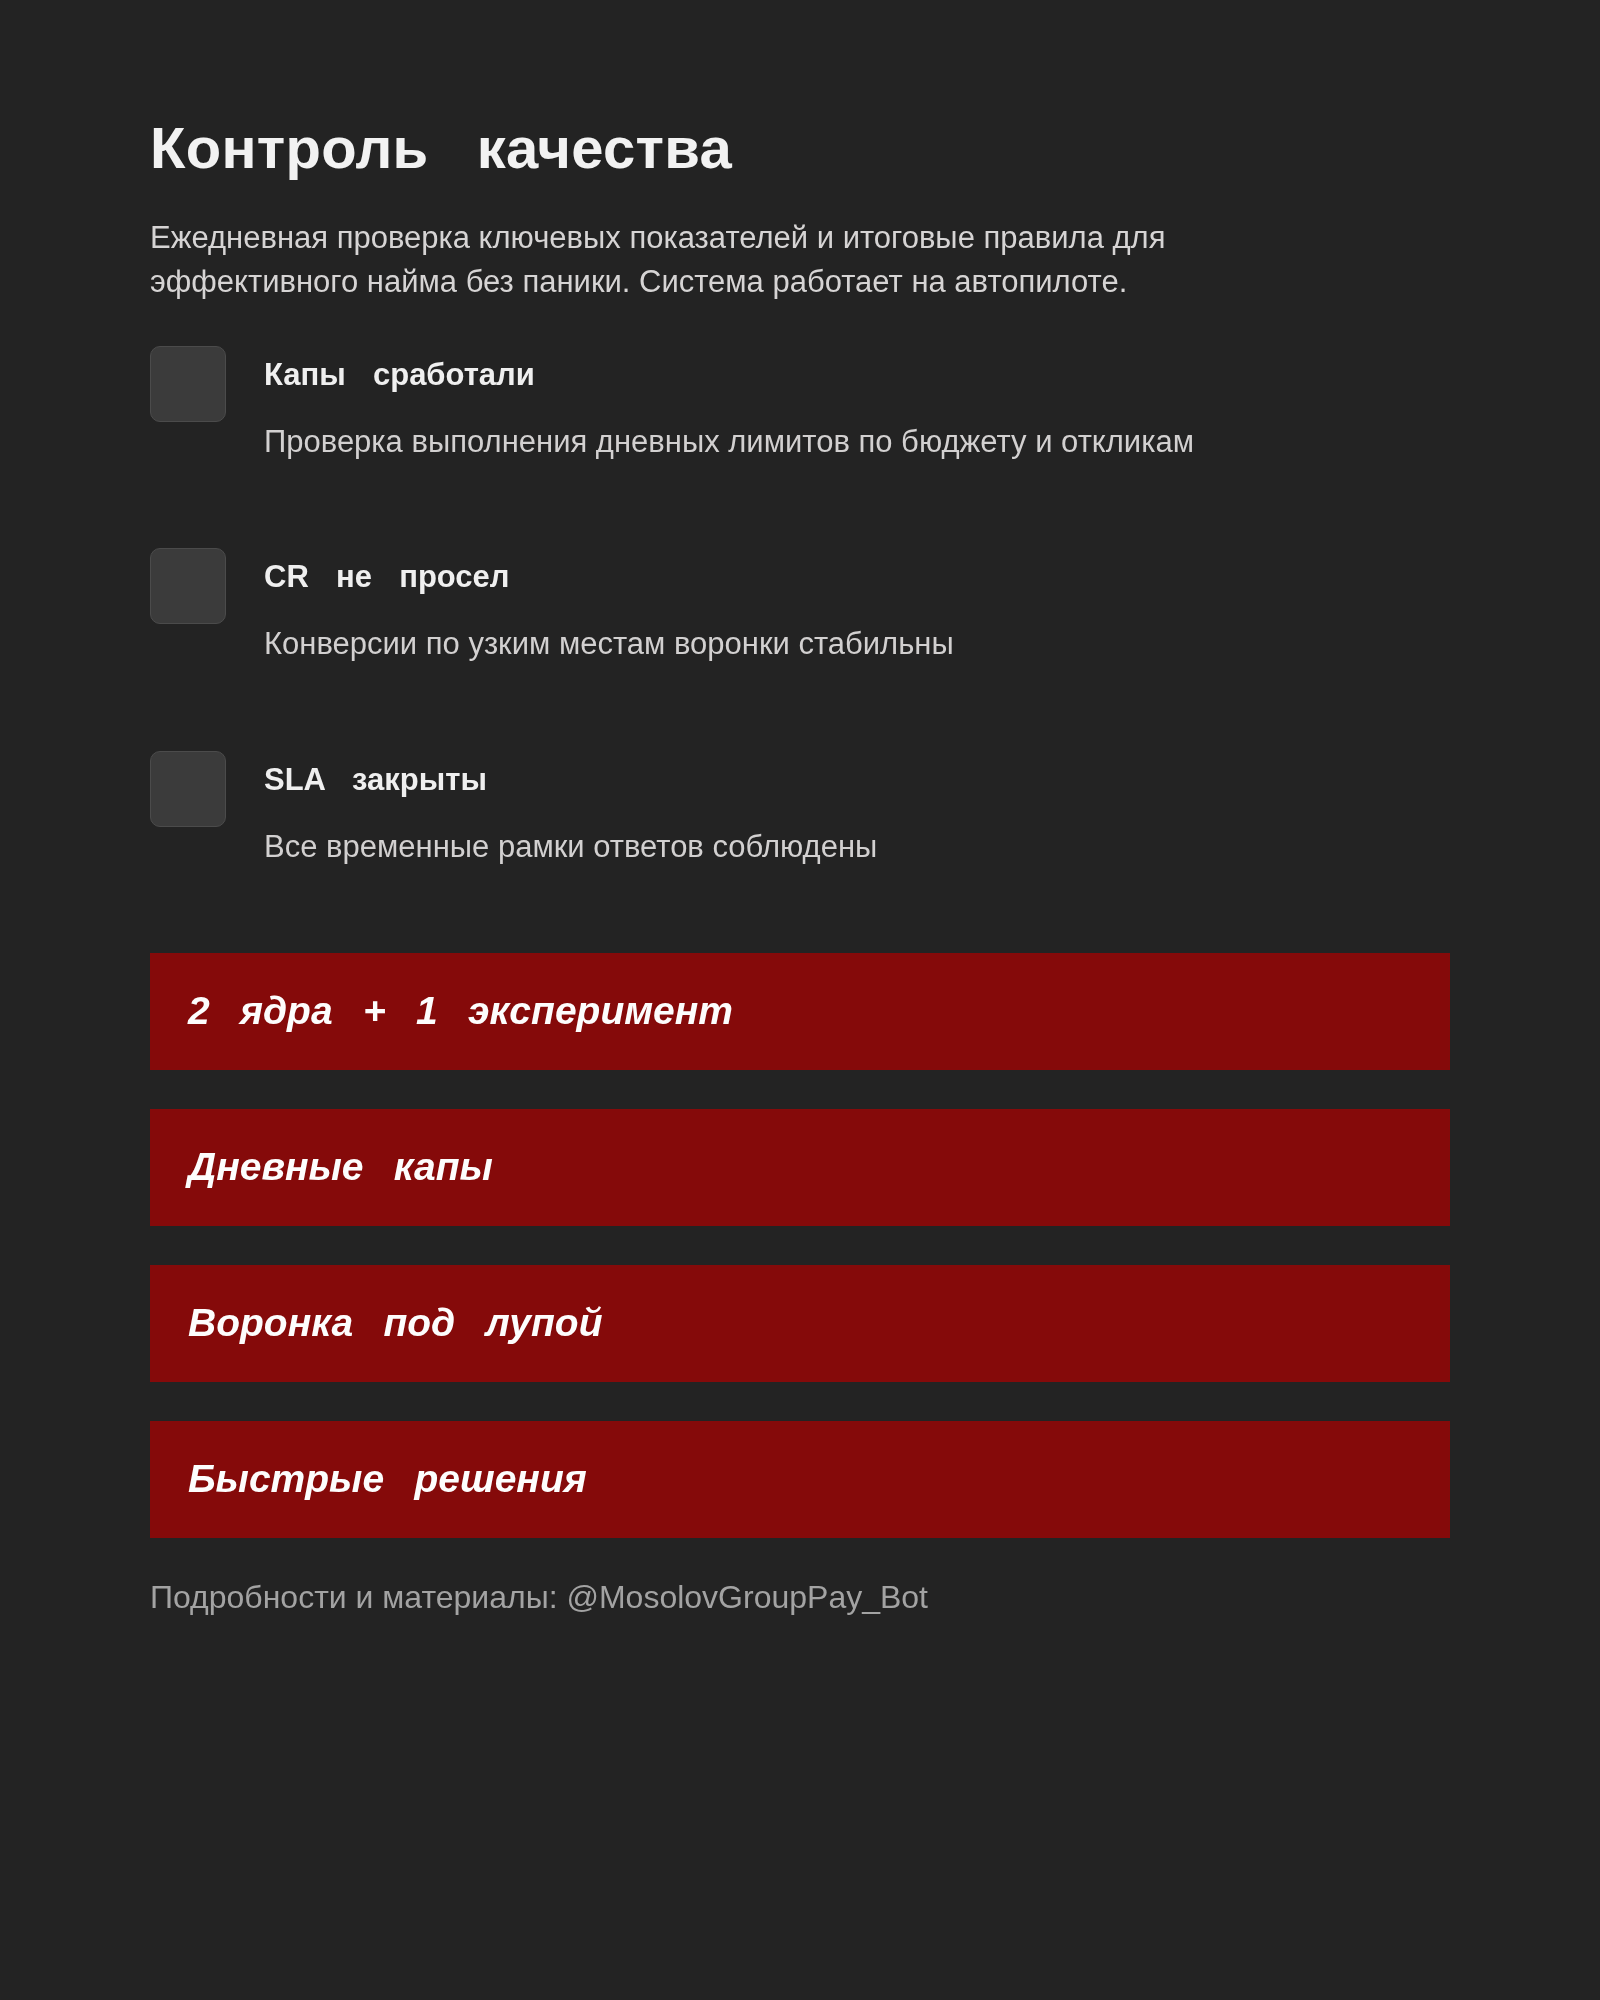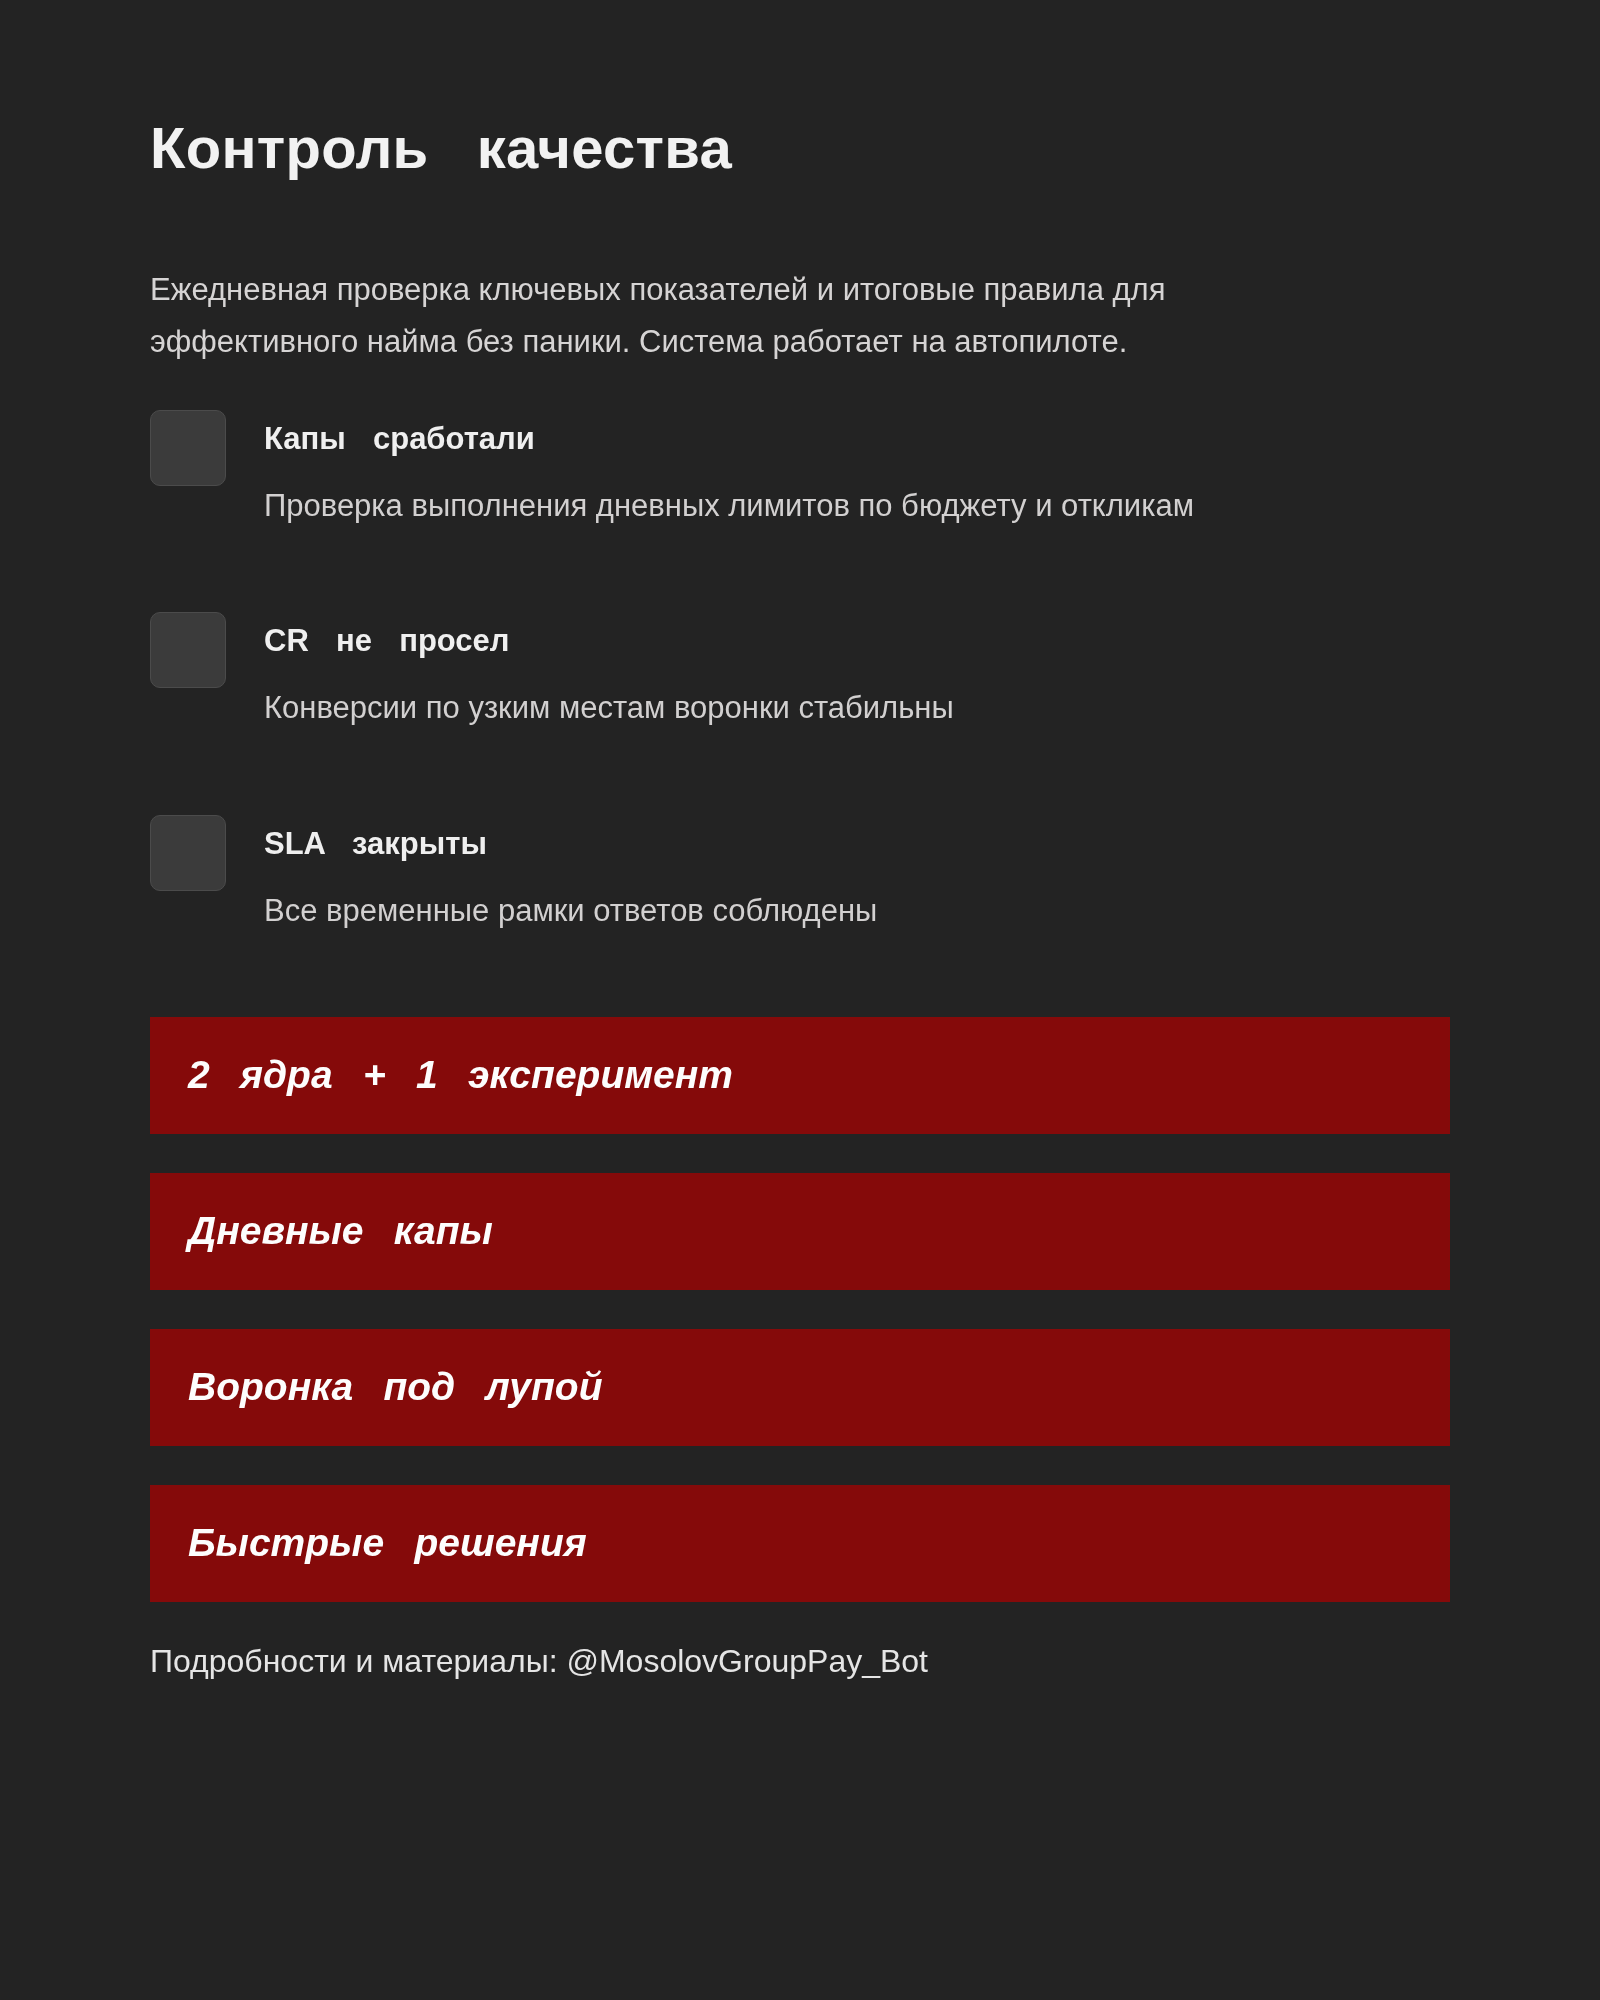--- a/index.html
+++ b/index.html
@@ -20,24 +20,24 @@
   .page-title {
     margin: 0;
     font-size: 58px;
     line-height: 1.1;
     font-weight: 700;
     color: #f2f2f2;
     word-spacing: 0.55em;
     letter-spacing: 0.005em;
   }
   .page-subtitle {
-    margin: 84px 0 0 0;
+    margin: 36px 0 0 0;
     max-width: 1060px;
     font-size: 31px;
-    line-height: 52px;
+    line-height: 44px;
     font-weight: 400;
     color: #d6d4d4;
   }
   .checklist { margin-top: 42px; }
   .check-item {
     display: flex;
     align-items: flex-start;
     margin-bottom: 88px;
   }
   .checkbox {
@@ -83,21 +83,21 @@
     font-size: 39px;
     font-weight: 700;
     color: #fdfdfd;
     word-spacing: 0.5em;
   }
   .page-footer {
     margin: 40px 0 0 0;
     font-size: 32px;
     line-height: 1.2;
     font-weight: 400;
-    color: #e5e5e5;
+    color: #a3a3a3;
   }
 </style>
 </head>
 <body>
 
 <div class="page" style="--bg: #232323; --banner: #850a0a; --checkbox: #3b3b3b;">
 
   <h1 class="page-title">Контроль качества</h1>
 
   <p class="page-subtitle">Ежедневная проверка ключевых показателей и итоговые правила для эффективного найма без паники. Система работает на автопилоте.</p>

